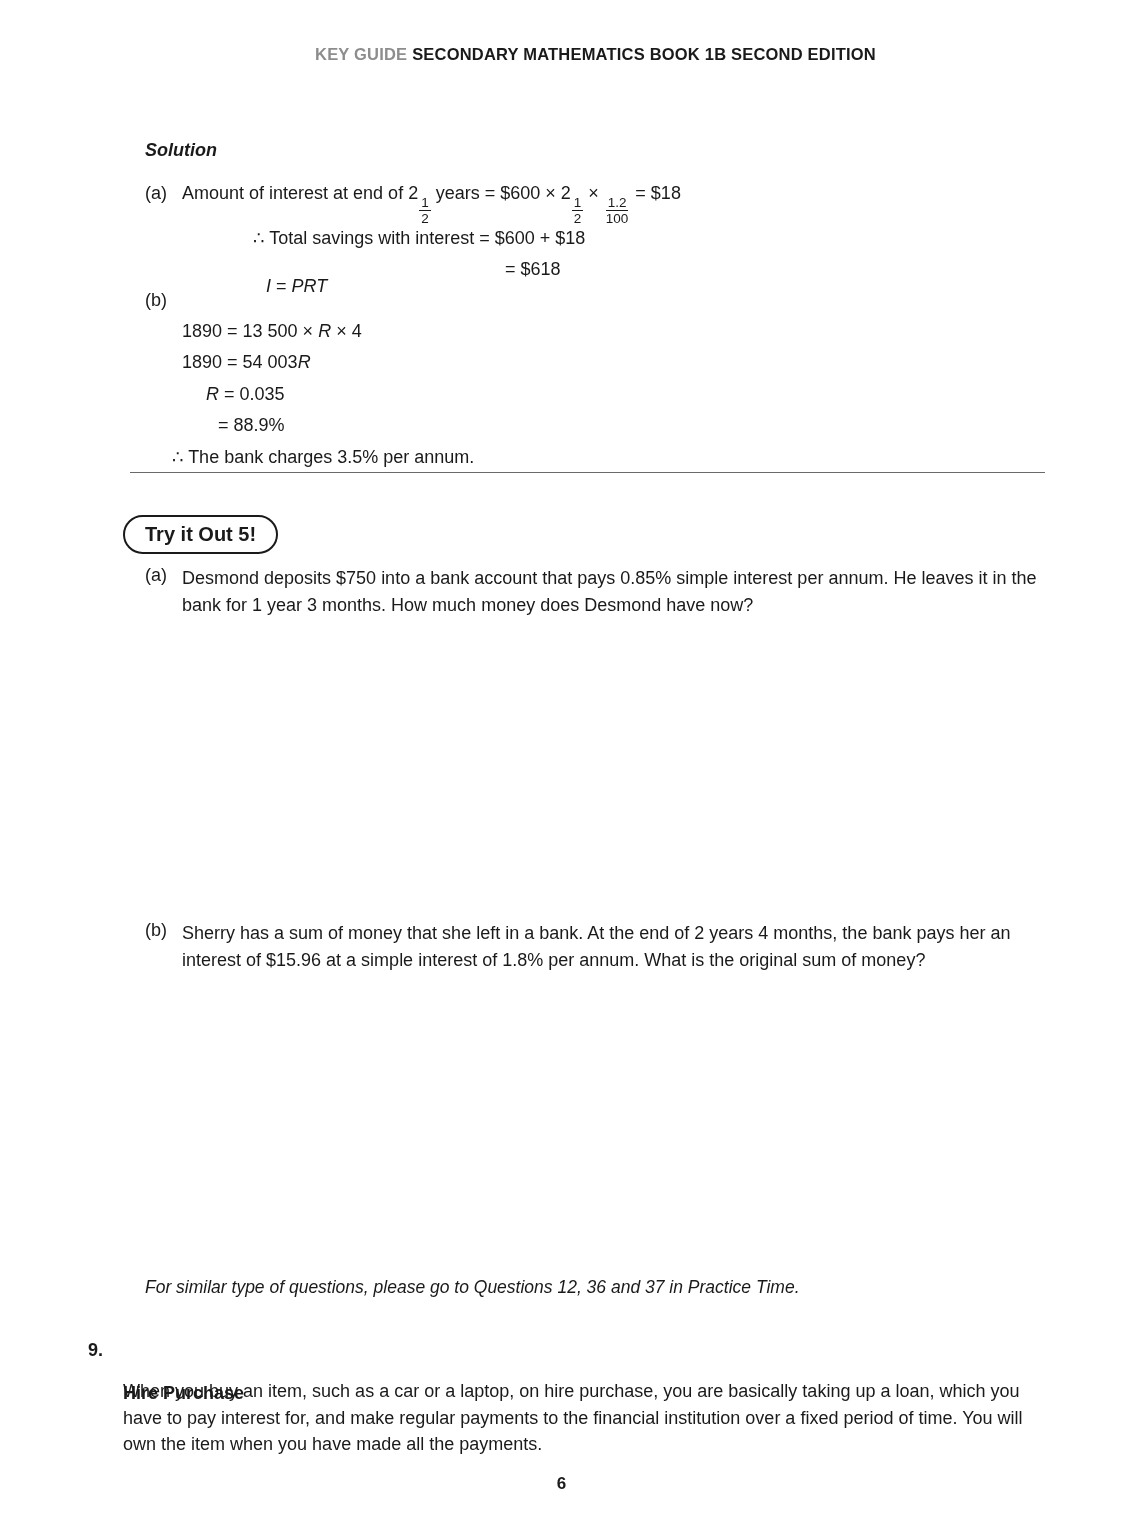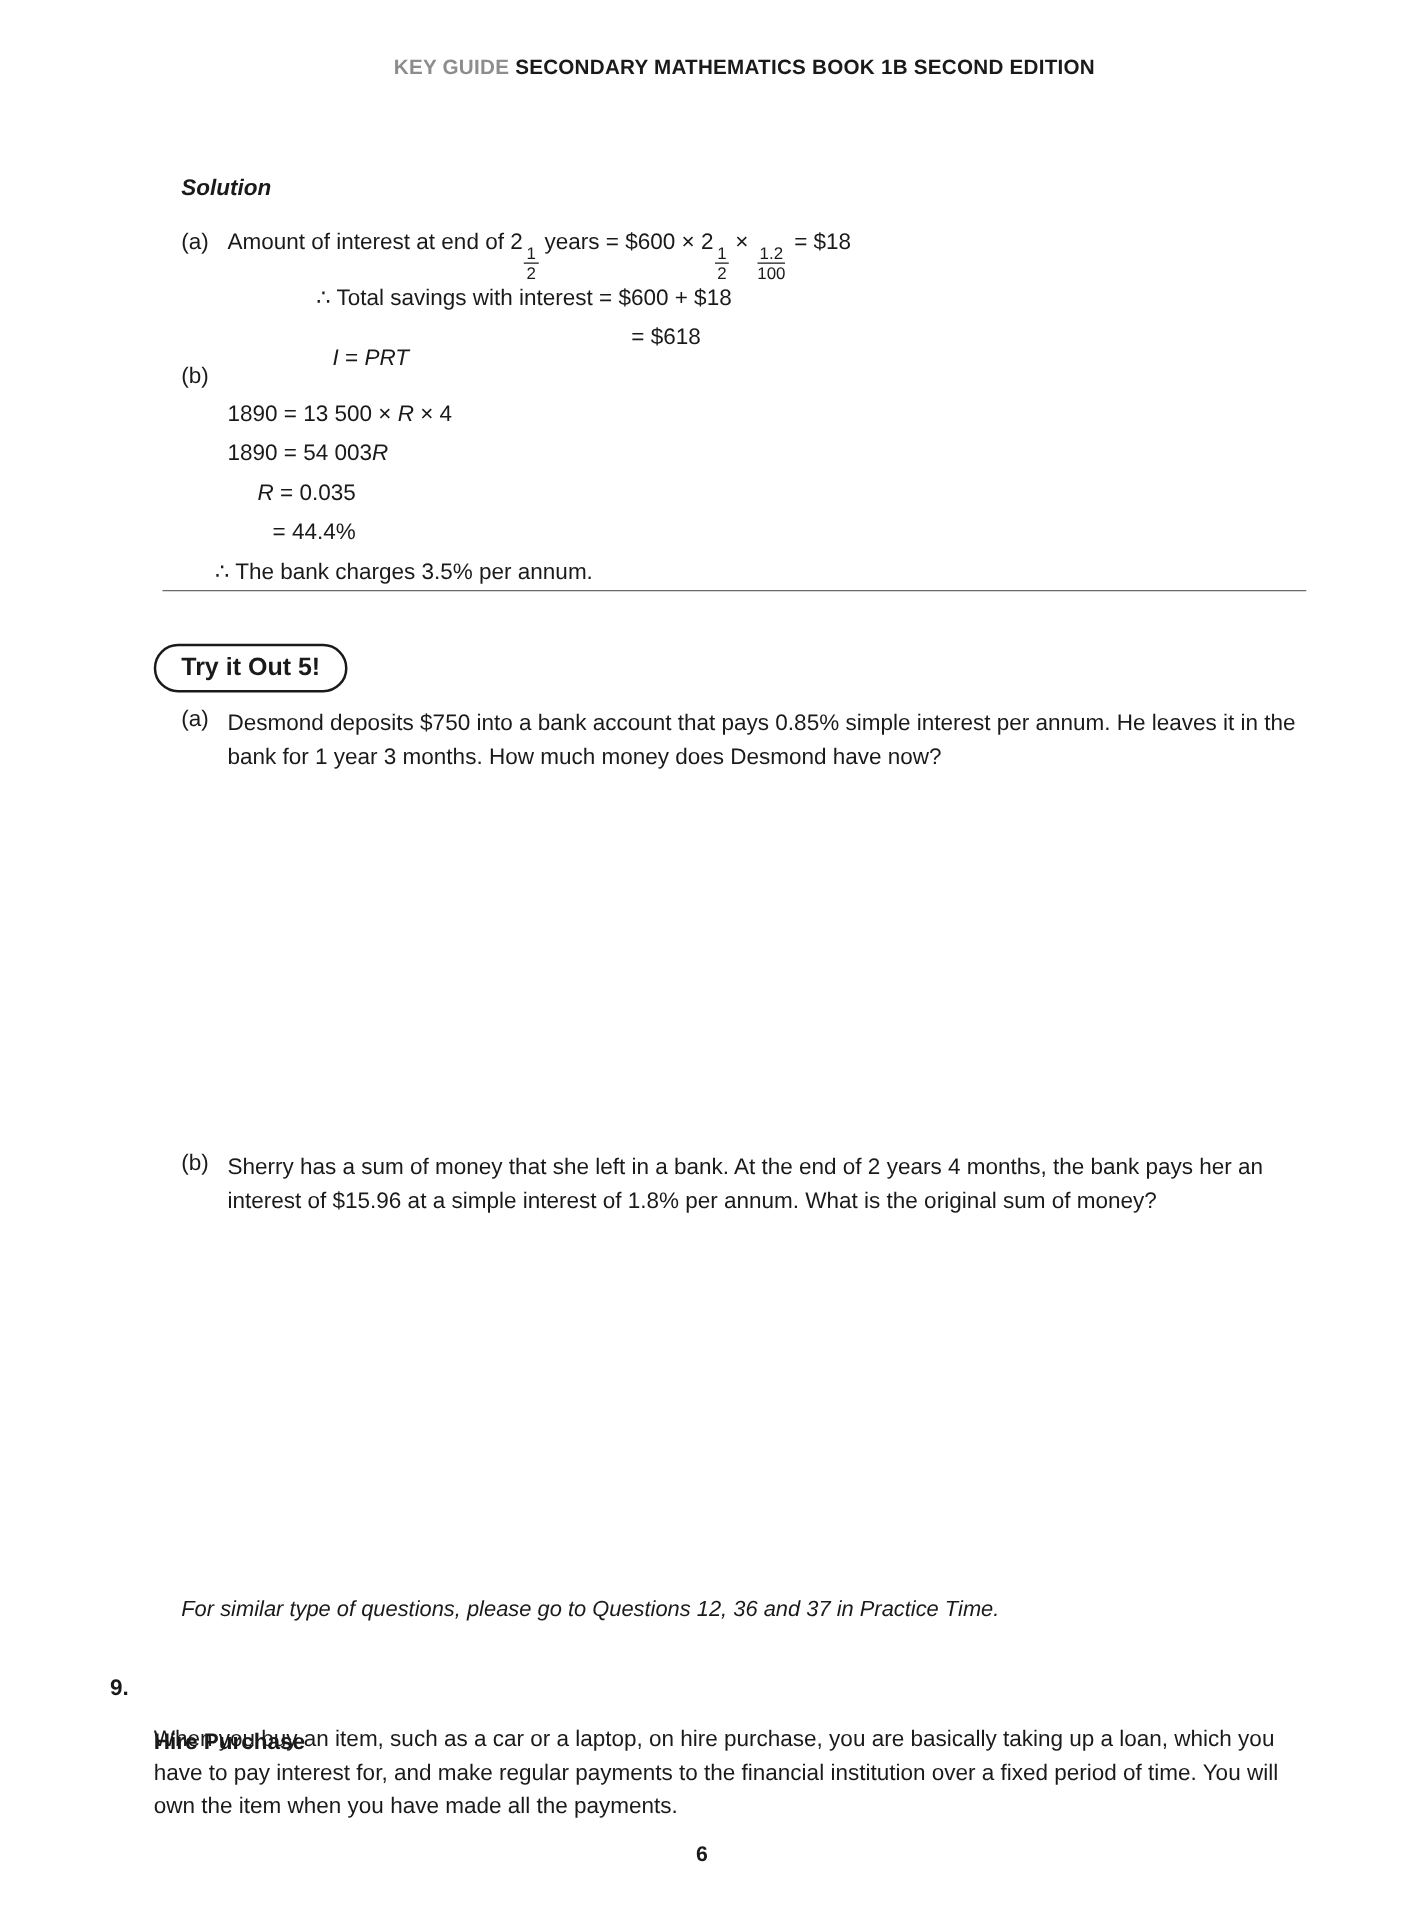--- a/index.html
+++ b/index.html
@@ -210,21 +210,21 @@
   </div>
 
   <div class="line" style="left:182px; top:352px;">
     <span>1890 = 54 003</span><span class="it">R</span>
   </div>
 
   <div class="line" style="left:206px; top:384px;">
     <span class="it">R</span><span> = 0.035</span>
   </div>
 
-  <div class="line" style="left:218px; top:415px;">= 44.4%</div>
+  <div class="line" style="left:218px; top:415px;">= 88.9%</div>
 
   <div class="line" style="left:172px; top:447px;text-align:center;">∴ The bank charges 3.5% per annum.</div>
 
   <div class="rule"></div>
 
   <div class="tryout-badge">Try it Out 5!</div>
 
   <div class="q-item" style="left:145px; top:565px; width:915px;">
     <span class="q-marker">(a)</span>
     <span class="q-text">Desmond deposits $750 into a bank account that pays 0.85% simple interest per annum. He leaves it in the bank for 1 year 3 months. How much money does Desmond have now?</span>

